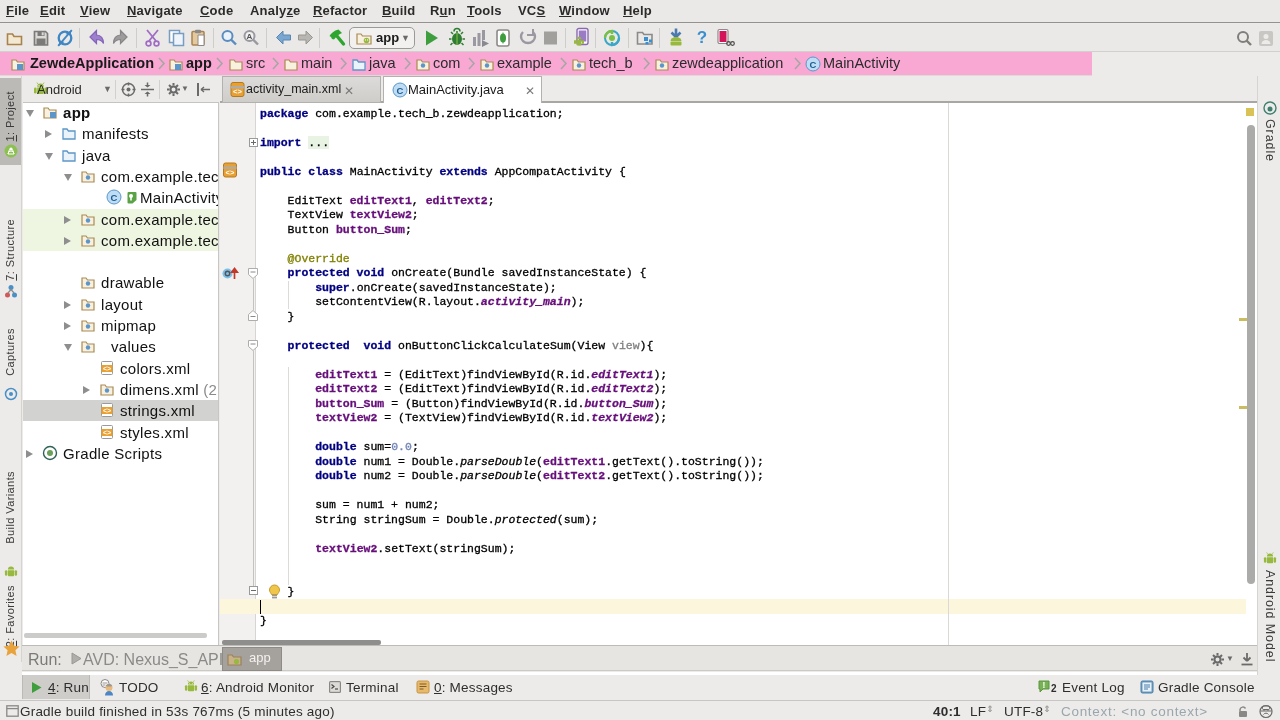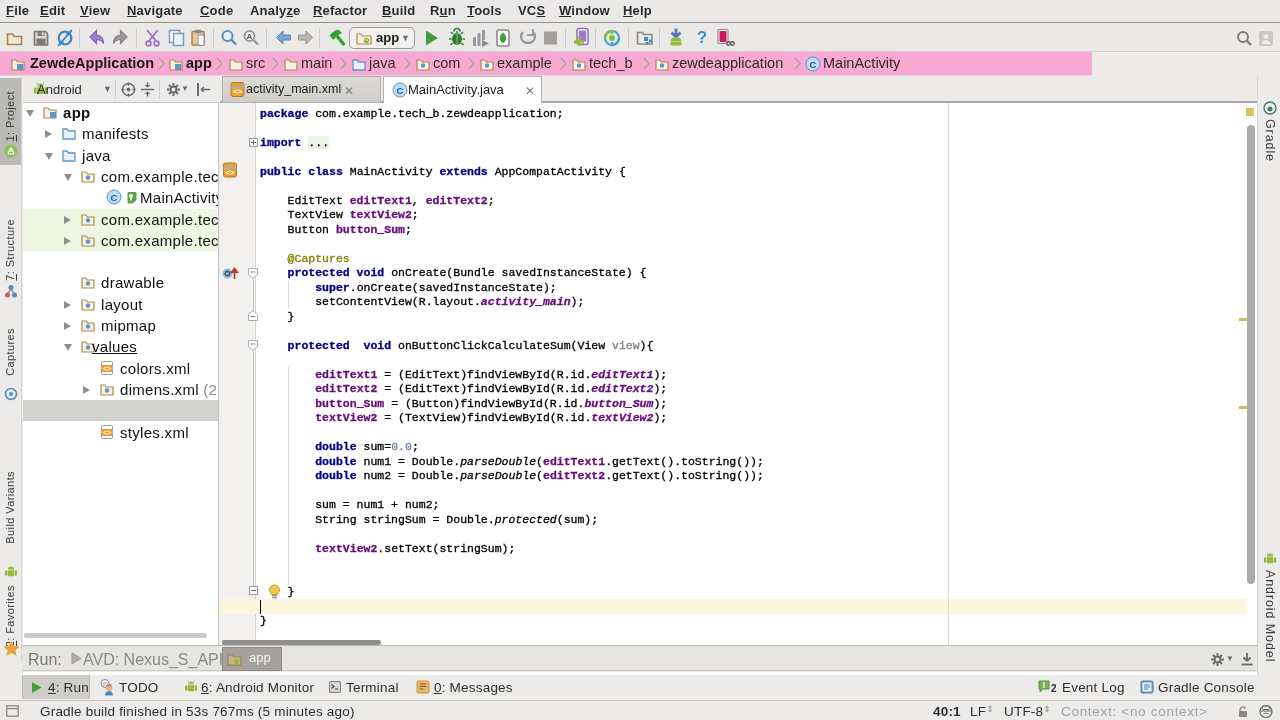--- a/index.html
+++ b/index.html
@@ -469,45 +469,61 @@
         <circle cx="8" cy="9.5" r="2.2" fill="#5c96c8"></circle>
       </svg>
       <span class="lbl" style="left:78px;">mipmap</span>
     </div>
 <div class="trow" style="top:233.3px">
       <i class="arr d" style="left:41px"></i>
       <svg class="ic" style="left:57px;top:2px" width="16" height="16">
         <path d="M2 4 h4 l1.5 2 H14 v8 H2z" fill="#f8f1e0" stroke="#a98a52" stroke-width="1.2"></path>
         <circle cx="8" cy="9.5" r="2.2" fill="#5c96c8"></circle>
       </svg>
-      <span class="lbl" style="left:69px;text-decoration:underline;">values</span>
+      <span class="lbl" style="left:88px;">values</span>
     </div>
 <div class="trow" style="top:254.6px">
       <svg class="ic" style="left:76px;top:2px" width="16" height="16">
         <rect x="2.5" y="1.5" width="11" height="13" rx="1" fill="#fff" stroke="#9a9a9a"></rect>
         <rect x="2.5" y="5" width="11" height="7" fill="#e8a033"></rect>
         <text x="8" y="10.7" font-size="7" font-weight="bold" text-anchor="middle" fill="#fff">&lt;&gt;</text>
       </svg>
       <span class="lbl" style="left:97px;">colors.xml</span>
     </div>
 <div class="trow" style="top:275.9px">
       <i class="arr r" style="left:60px"></i>
       <svg class="ic" style="left:76px;top:2px" width="16" height="16">
         <path d="M2 4 h4 l1.5 2 H14 v8 H2z" fill="#f8f1e0" stroke="#a98a52" stroke-width="1.2"></path>
         <circle cx="8" cy="9.5" r="2.2" fill="#5c96c8"></circle>
       </svg>
       <span class="lbl" style="left:97px;">dimens.xml <span style="color:#8a8a8a">(2</span></span>
     </div>
+<div class="trow" style="top:297.2px">
+      <svg class="ic" style="left:76px;top:2px" width="16" height="16">
+        <rect x="2.5" y="1.5" width="11" height="13" rx="1" fill="#fff" stroke="#9a9a9a"></rect>
+        <rect x="2.5" y="5" width="11" height="7" fill="#e8a033"></rect>
+        <text x="8" y="10.7" font-size="7" font-weight="bold" text-anchor="middle" fill="#fff">&lt;&gt;</text>
+      </svg>
+      <span class="lbl" style="left:97px;">strings.xml</span>
+    </div>
 <div class="trow" style="top:318.5px">
       <svg class="ic" style="left:76px;top:2px" width="16" height="16">
         <rect x="2.5" y="1.5" width="11" height="13" rx="1" fill="#fff" stroke="#9a9a9a"></rect>
         <rect x="2.5" y="5" width="11" height="7" fill="#e8a033"></rect>
         <text x="8" y="10.7" font-size="7" font-weight="bold" text-anchor="middle" fill="#fff">&lt;&gt;</text>
       </svg>
       <span class="lbl" style="left:97px;">styles.xml</span>
+    </div>
+<div class="trow" style="top:339.8px">
+      <i class="arr r" style="left:3px"></i>
+      <svg class="ic" style="left:19px;top:2px" width="16" height="16">
+        <circle cx="8" cy="8" r="6.5" fill="#fff" stroke="#2d6256" stroke-width="1.4"></circle>
+        <circle cx="8" cy="8" r="3" fill="#6aa05a"></circle>
+      </svg>
+      <span class="lbl" style="left:40px;">Gradle Scripts</span>
     </div>
 <div style="position:absolute;left:1px;top:530px;width:183px;height:5px;background:#cbcbc9;border-radius:2px;"></div>
 </div>
 
 <div class="abs" id="tabrow">
 <div class="underline"></div>
 <div class="tab" id="tab1" style="left:2px;width:159px;background:linear-gradient(#dddbd9,#cfcdca);border:1px solid #b3b1ae;">
       <svg style="left:7px;top:5px" width="15" height="15">
         <rect x="1" y="0.5" width="13" height="14" rx="2" fill="#e8a033" stroke="#b57a1e"></rect>
         <rect x="1" y="4" width="13" height="2.5" fill="#b0aba3"></rect>
@@ -568,21 +584,21 @@
       <rect x="4" y="13" width="5" height="1.4" fill="#9a9a9a"></rect>
     </svg>
 <div id="marginline" style="position:absolute;left:728px;top:0;width:1px;height:542px;background:#dad9d7;"></div>
 <div id="code">
 <div class="cl" style="top:3.5px"><span class="k">package</span> com.example.tech_b.zewdeapplication;</div>
 <div class="cl" style="top:32.5px"><span class="k">import</span> <span class="fold">...</span></div>
 <div class="cl" style="top:61.5px"><span class="k">public class</span> MainActivity <span class="k">extends</span> AppCompatActivity {</div>
 <div class="cl" style="top:90.5px">    EditText <span class="f">editText1</span>, <span class="f">editText2</span>;</div>
 <div class="cl" style="top:105px">    TextView <span class="f">textView2</span>;</div>
 <div class="cl" style="top:119.5px">    Button <span class="f">button_Sum</span>;</div>
-<div class="cl" style="top:148.5px">    <span class="an">@Captures</span></div>
+<div class="cl" style="top:148.5px">    <span class="an">@Override</span></div>
 <div class="cl" style="top:163px">    <span class="k">protected void</span> onCreate(Bundle savedInstanceState) {</div>
 <div class="cl" style="top:177.5px">        <span class="k">super</span>.onCreate(savedInstanceState);</div>
 <div class="cl" style="top:192px">        setContentView(R.layout.<span class="sf">activity_main</span>);</div>
 <div class="cl" style="top:206.5px">    }</div>
 <div class="cl" style="top:235.5px">    <span class="k">protected</span>  <span class="k">void</span> onButtonClickCalculateSum(View <span class="gy">view</span>){</div>
 <div class="cl" style="top:264.5px">        <span class="f">editText1</span> = (EditText)findViewById(R.id.<span class="sf">editText1</span>);</div>
 <div class="cl" style="top:279px">        <span class="f">editText2</span> = (EditText)findViewById(R.id.<span class="sf">editText2</span>);</div>
 <div class="cl" style="top:293.5px">        <span class="f">button_Sum</span> = (Button)findViewById(R.id.<span class="sf">button_Sum</span>);</div>
 <div class="cl" style="top:308px">        <span class="f">textView2</span> = (TextView)findViewById(R.id.<span class="sf">textView2</span>);</div>
 <div class="cl" style="top:337px">        <span class="k">double</span> sum=<span class="nm">0.0</span>;</div>
@@ -677,21 +693,21 @@
       <rect x="2.5" y="2.5" width="9" height="9" fill="#e8f0f8"></rect>
       <path d="M4 5 h6 M4 7 h6 M4 9 h4" stroke="#4a7ea8" stroke-width="1"></path>
     </svg>
 <span style="left:1158px;top:5px;">Gradle Console</span>
 </div>
 <div class="abs" id="statusbar">
 <svg style="left:6px;top:4px" width="13" height="12">
       <rect x="0.8" y="0.8" width="11.4" height="10.4" fill="none" stroke="#8a8885" stroke-width="1.3"></rect>
       <path d="M0.8 3.6 h11.4" stroke="#8a8885" stroke-width="1.3"></path>
     </svg>
-<span style="left:40px;top:3px;">Gradle build finished in 53s 767ms (5 minutes ago)</span>
+<span style="left:20px;top:3px;">Gradle build finished in 53s 767ms (5 minutes ago)</span>
 <span style="left:933px;top:3px;font-weight:bold;">40:1</span>
 <span style="left:970px;top:3px;">LF<span style="color:#8a8885;font-size:9px;"> ⇕</span></span>
 <span style="left:1004px;top:3px;">UTF-8<span style="color:#8a8885;font-size:9px;"> ⇕</span></span>
 <span style="left:1061px;top:3px;color:#9aa6ad;font-size:13.5px;letter-spacing:0.7px;">Context: &lt;no context&gt;</span>
 <svg style="left:1237px;top:4px" width="12" height="13">
       <path d="M3 6 V4.5 a3 3 0 0 1 5.5 -1" fill="none" stroke="#8a8885" stroke-width="1.5"></path>
       <rect x="2" y="6" width="8" height="6" rx="1" fill="#8a8885"></rect>
     </svg>
 <svg style="left:1259px;top:3px" width="14" height="15">
       <circle cx="7" cy="7.5" r="6" fill="none" stroke="#6a6a68" stroke-width="1.2"></circle>

